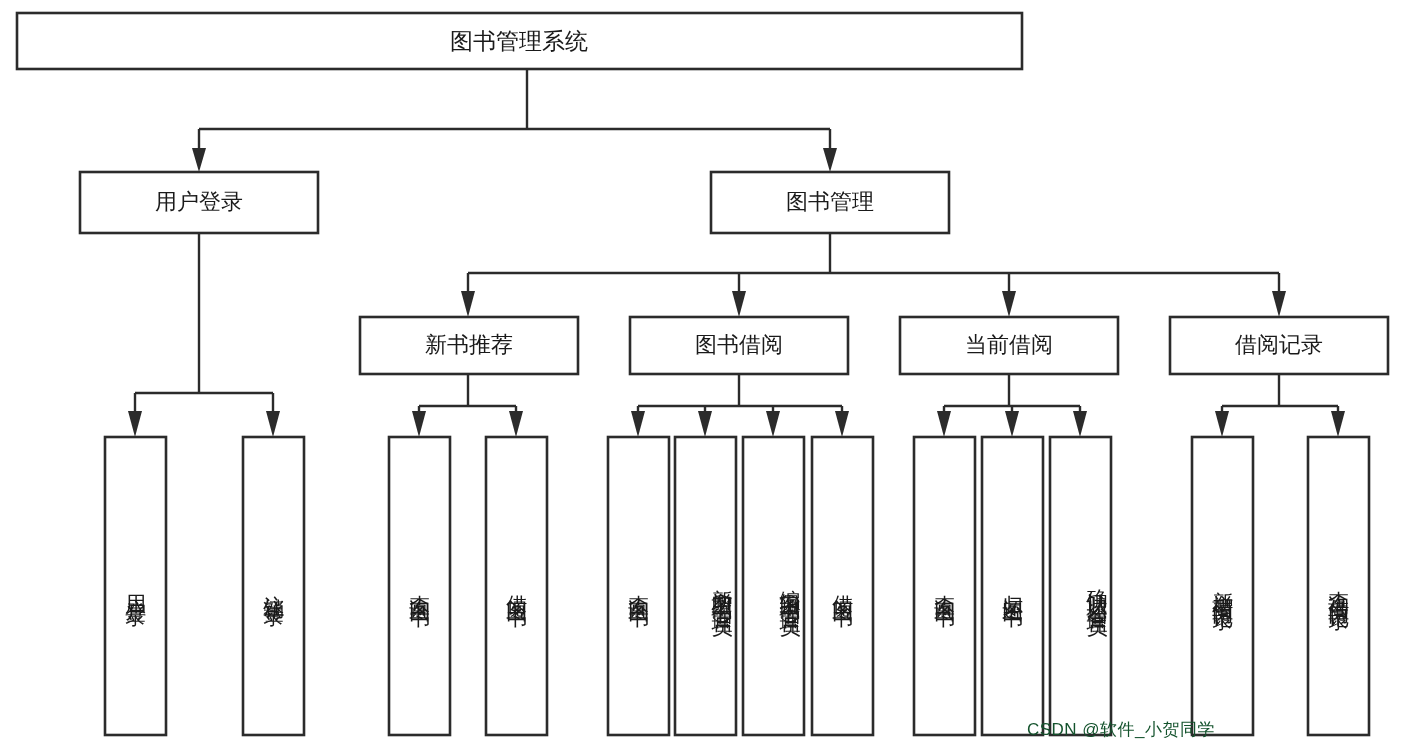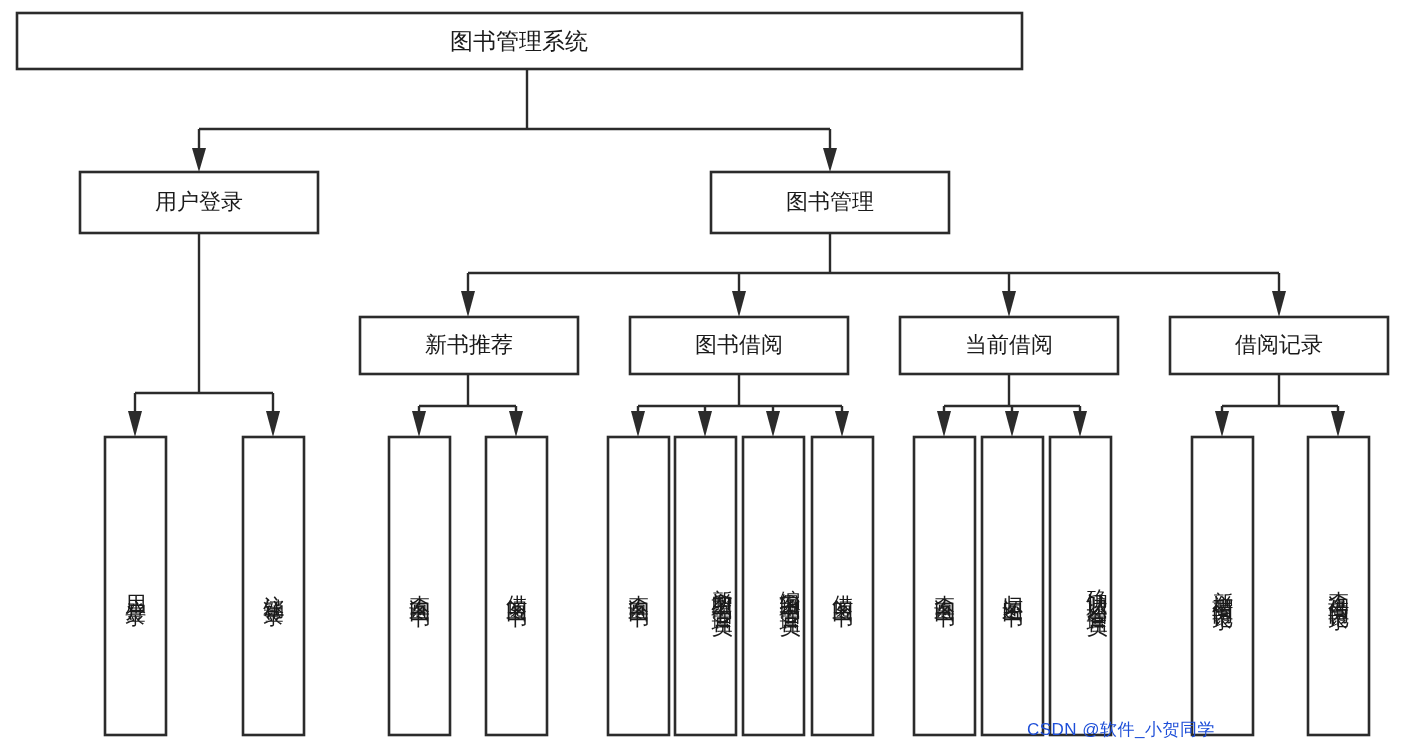--- a/index.html
+++ b/index.html
@@ -70,21 +70,21 @@
     color: #1a1a1a;
     pointer-events: none;
     white-space: nowrap;
   }
   #watermark {
     position: absolute;
     right: 12px;
     bottom: 6px;
     font-family: "Liberation Sans", "DejaVu Sans", sans-serif;
     font-size: 17px;
-    color: #1d4ed8;
+    color: #14532d;
     letter-spacing: 0.5px;
     user-select: none;
   }
 </style>
 </head>
 <body>
 
 <div id="diagram-root">
 
   <svg id="flowchart" viewBox="0 0 1405 747">

